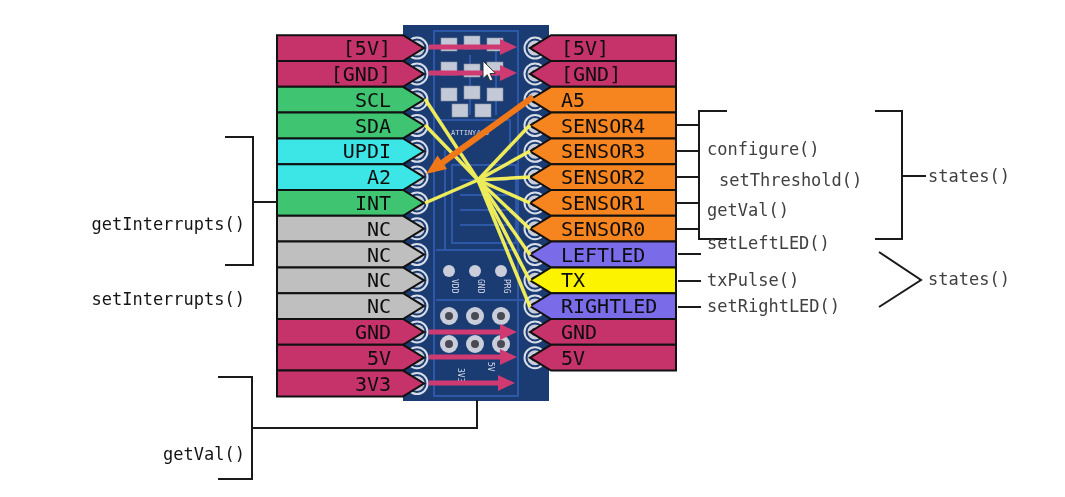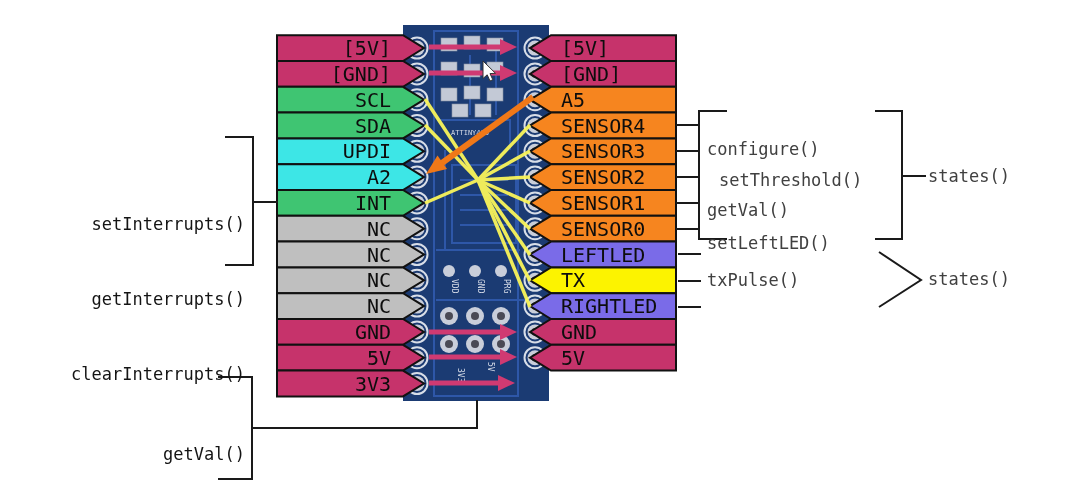--- a/index.html
+++ b/index.html
@@ -323,34 +323,34 @@
     <line x1="678" y1="281" x2="701" y2="281"></line>
     <line x1="678" y1="307" x2="701" y2="307"></line>
 
     <polyline points="879,252 921,280 879,307"></polyline>
   </g>
 
   <polygon points="483,61 483,78.5 487.2,74.8 490,81 492.8,79.7 490,73.6 495.5,73.3" fill="#ffffff" stroke="#333333" stroke-width="1"></polygon>
 </svg>
 
   <div class="fn-block" style="right:820px;top:162px;">
+    <div>getInterrupts()</div>
     <div>setInterrupts()</div>
-    <div>getInterrupts()</div>
-    <div>clearInterrupts()</div>
   </div>
 
   <div class="fn-block" style="right:820px;top:392px;">
     <div>getVal()</div>
     
     
   </div>
 
   <div class="fn" style="left:707px;top:139px;">configure()</div>
   <div class="fn" style="left:707px;top:170px;margin-left:12px;">setThreshold()</div>
   <div class="fn" style="left:707px;top:200px;">getVal()</div>
 
   <div class="fn" style="left:928px;top:166px;text-align:right;">states()</div>
 
   <div class="fn" style="left:707px;top:233px;">setLeftLED()</div>
   <div class="fn" style="left:707px;top:270px;">txPulse()</div>
+  <div class="fn" style="left:707px;top:296px;">setRightLED()</div>
 
   <div class="fn" style="left:928px;top:269px;">states()</div>
 </div>
 
 </body></html>

